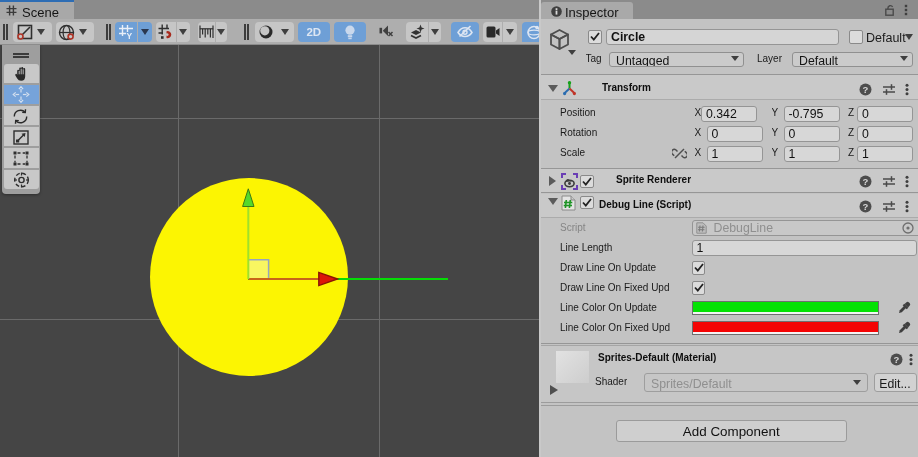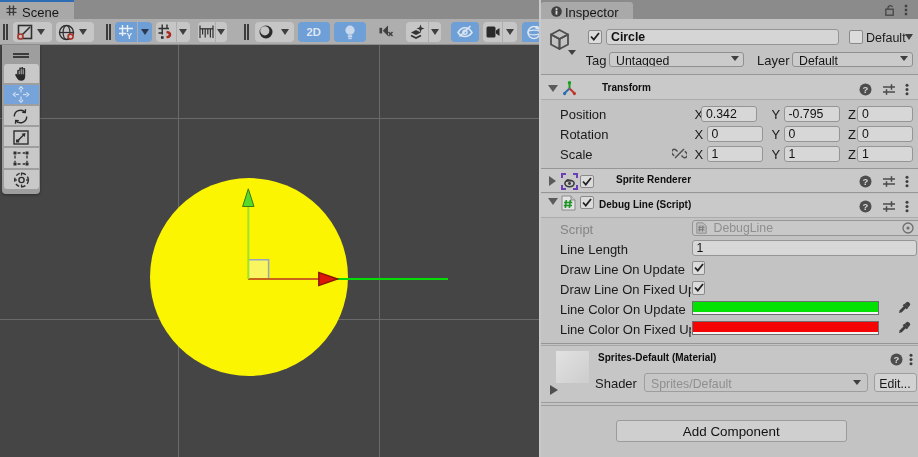--- a/index.html
+++ b/index.html
@@ -8,21 +8,21 @@
   .abs { position:absolute; }
   .tabstrip { background:#8B8B8B; }
   .btn { position:absolute; background:#C6C6C6; border-radius:4px; }
   .blue { background:#6E9FD6; }
   .dd { position:absolute; width:0; height:0; border-left:4.5px solid transparent; border-right:4.5px solid transparent; border-top:6px solid #3F3F3F; }
   .fold-d { position:absolute; width:0; height:0; border-left:5px solid transparent; border-right:5px solid transparent; border-top:7px solid #5B5B5B; }
   .fold-r { position:absolute; width:0; height:0; border-top:5px solid transparent; border-bottom:5px solid transparent; border-left:7px solid #5B5B5B; }
   .cb { position:absolute; background:#DCDCDC; border:1px solid #8A8A8A; border-radius:2px; }
   .field { position:absolute; background:#D7D7D7; border:1px solid #959595; border-radius:3px; font-size:12.3px; color:#111; line-height:13px; padding:1px 0 0 4px; overflow:hidden; white-space:nowrap; }
   .drop { position:absolute; background:#CBCBCB; border:1px solid #909090; border-radius:3px; font-size:12.3px; color:#141414; padding:1px 0 0 6px; overflow:hidden; white-space:nowrap; }
-  .lbl { position:absolute; font-size:13px; color:#1A1A1A; white-space:nowrap; overflow:hidden; }
+  .lbl { position:absolute; font-size:10px; color:#1A1A1A; white-space:nowrap; overflow:hidden; }
   .hdrtxt { position:absolute; font-size:10px; font-weight:bold; color:#0E0E0E; white-space:nowrap; }
 </style>
 </head>
 <body>
 
 <div class="abs" style="left:0;top:0;width:478px;height:457px;background:#454545;">
 
   <div class="abs tabstrip" style="left:0;top:0;width:539px;height:19px;"></div>
   <div class="abs" style="left:0;top:0;width:74px;height:19px;background:#A8A8A8;border-top:2.5px solid #2E6DB4;"></div>
   <svg class="abs" style="left:6px;top:5px;" width="11" height="11" viewBox="0 0 11 11">

